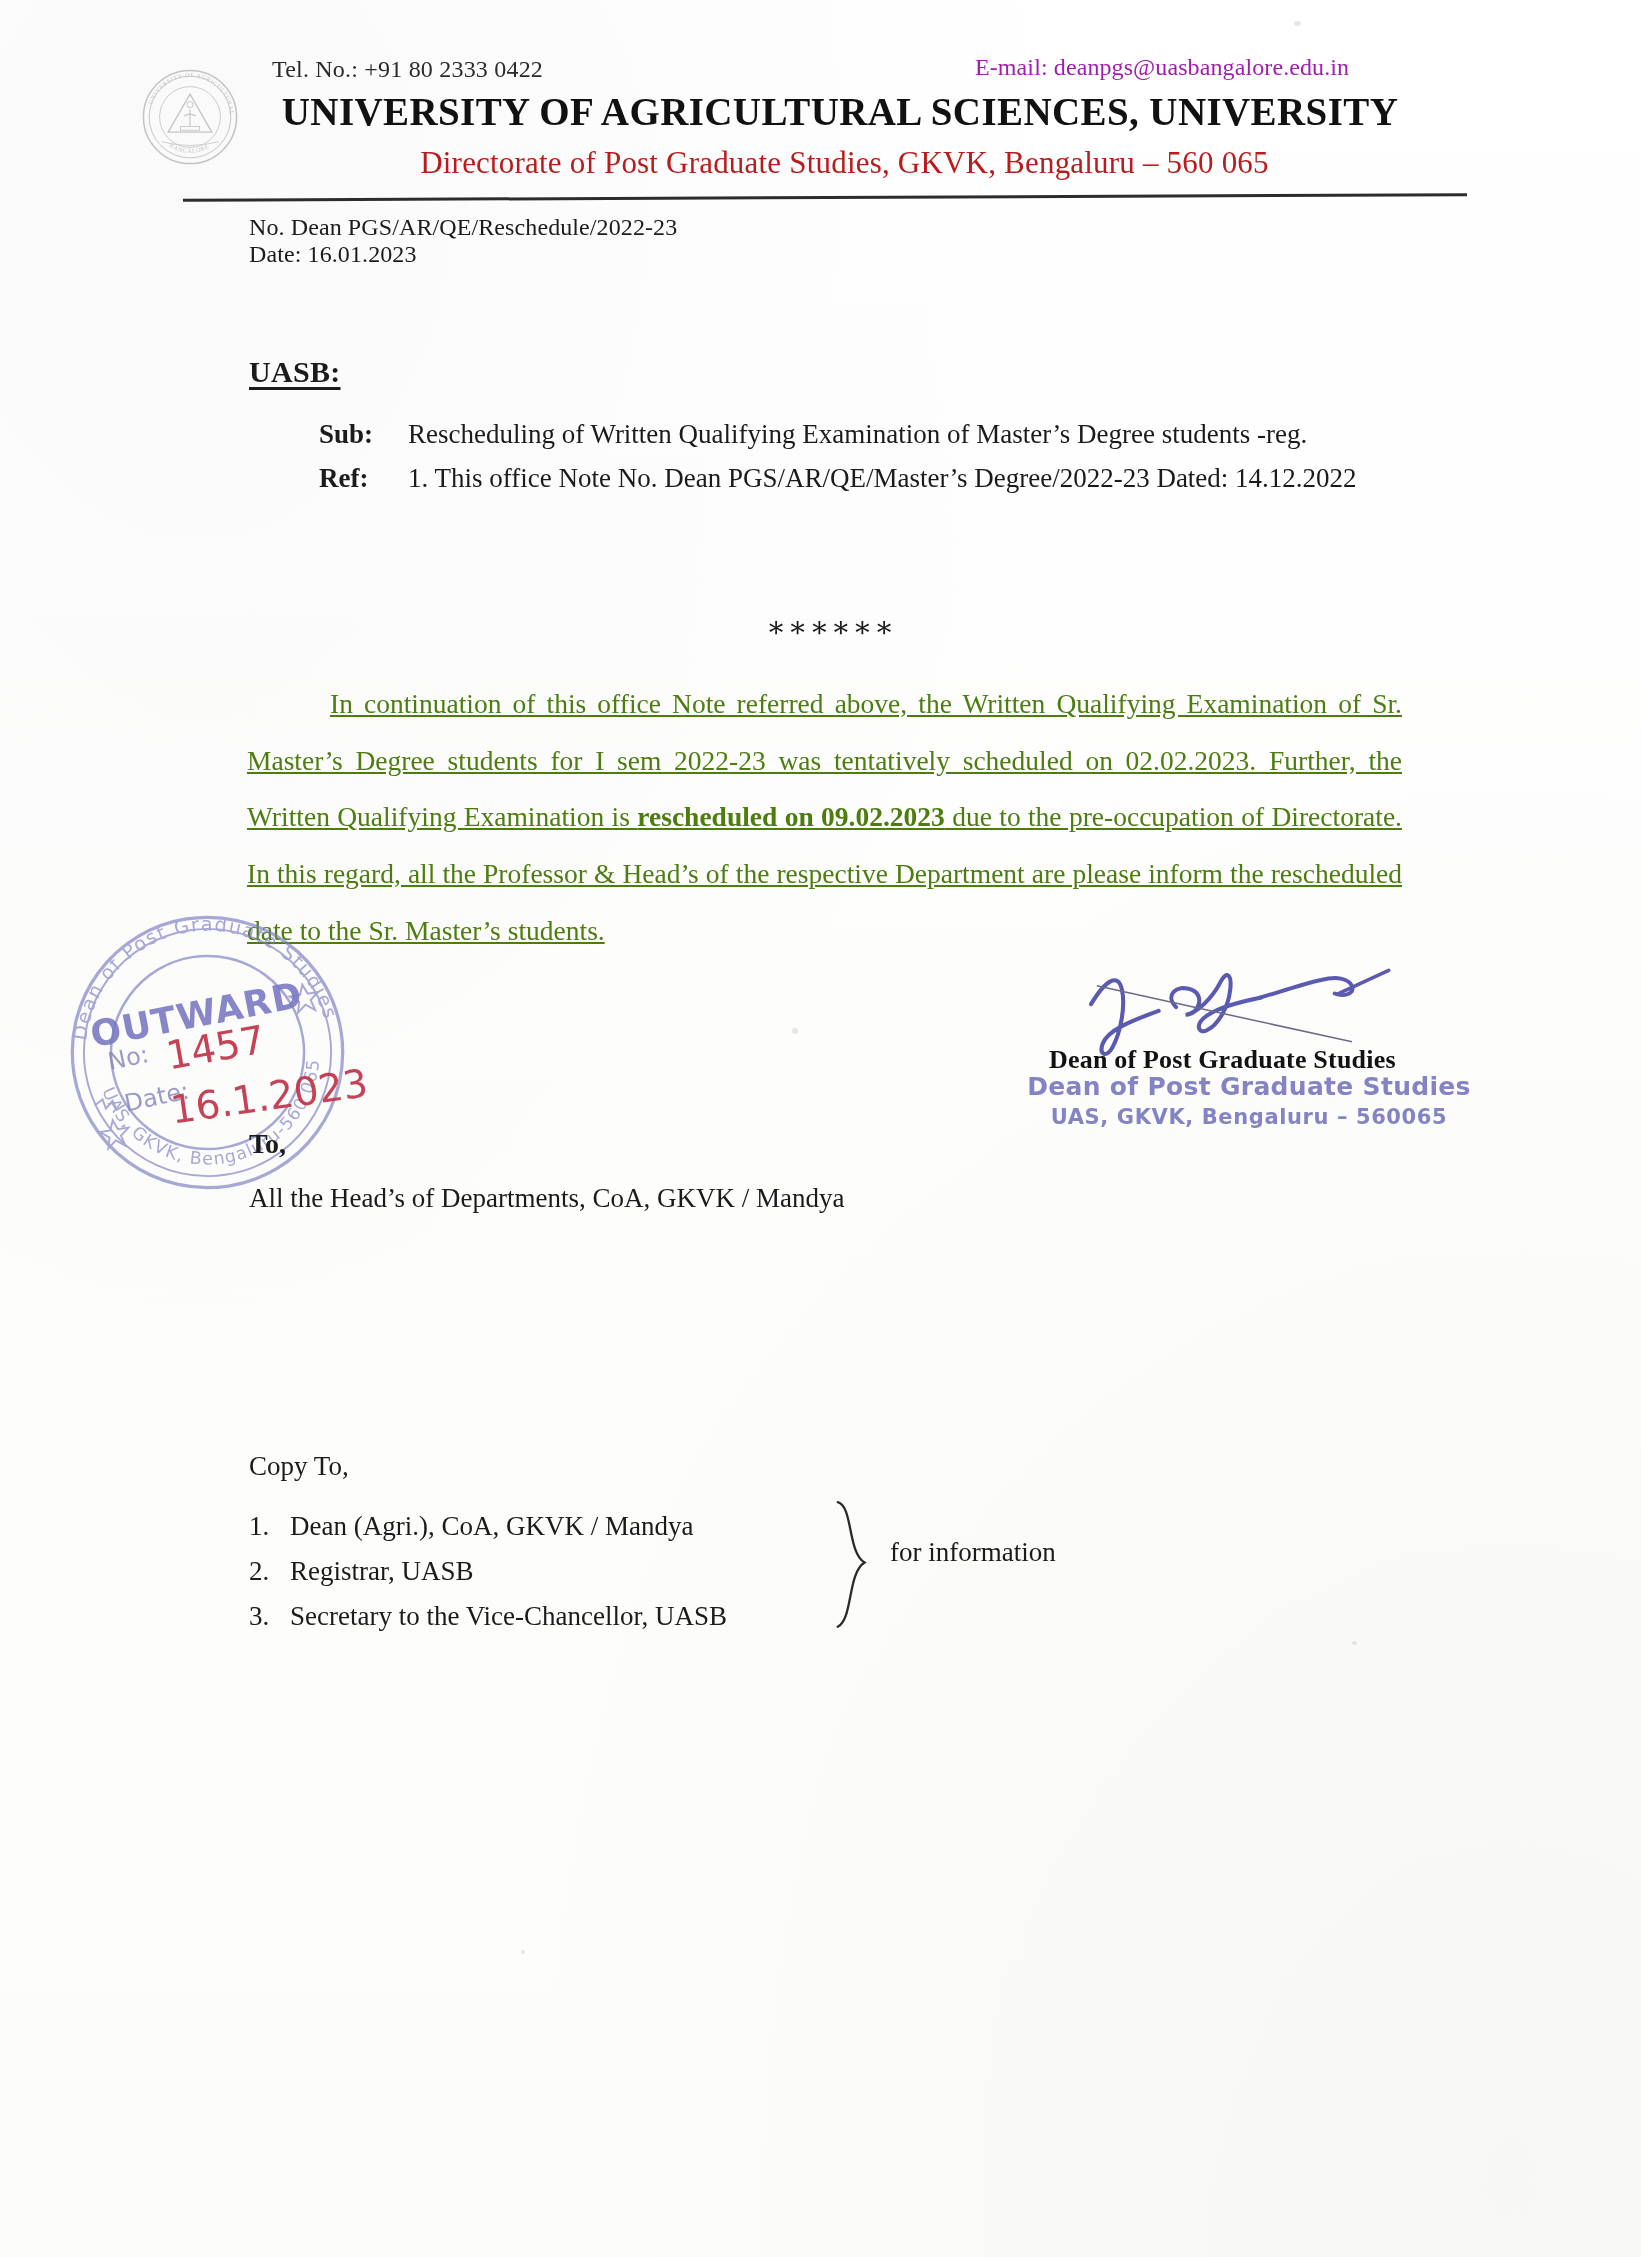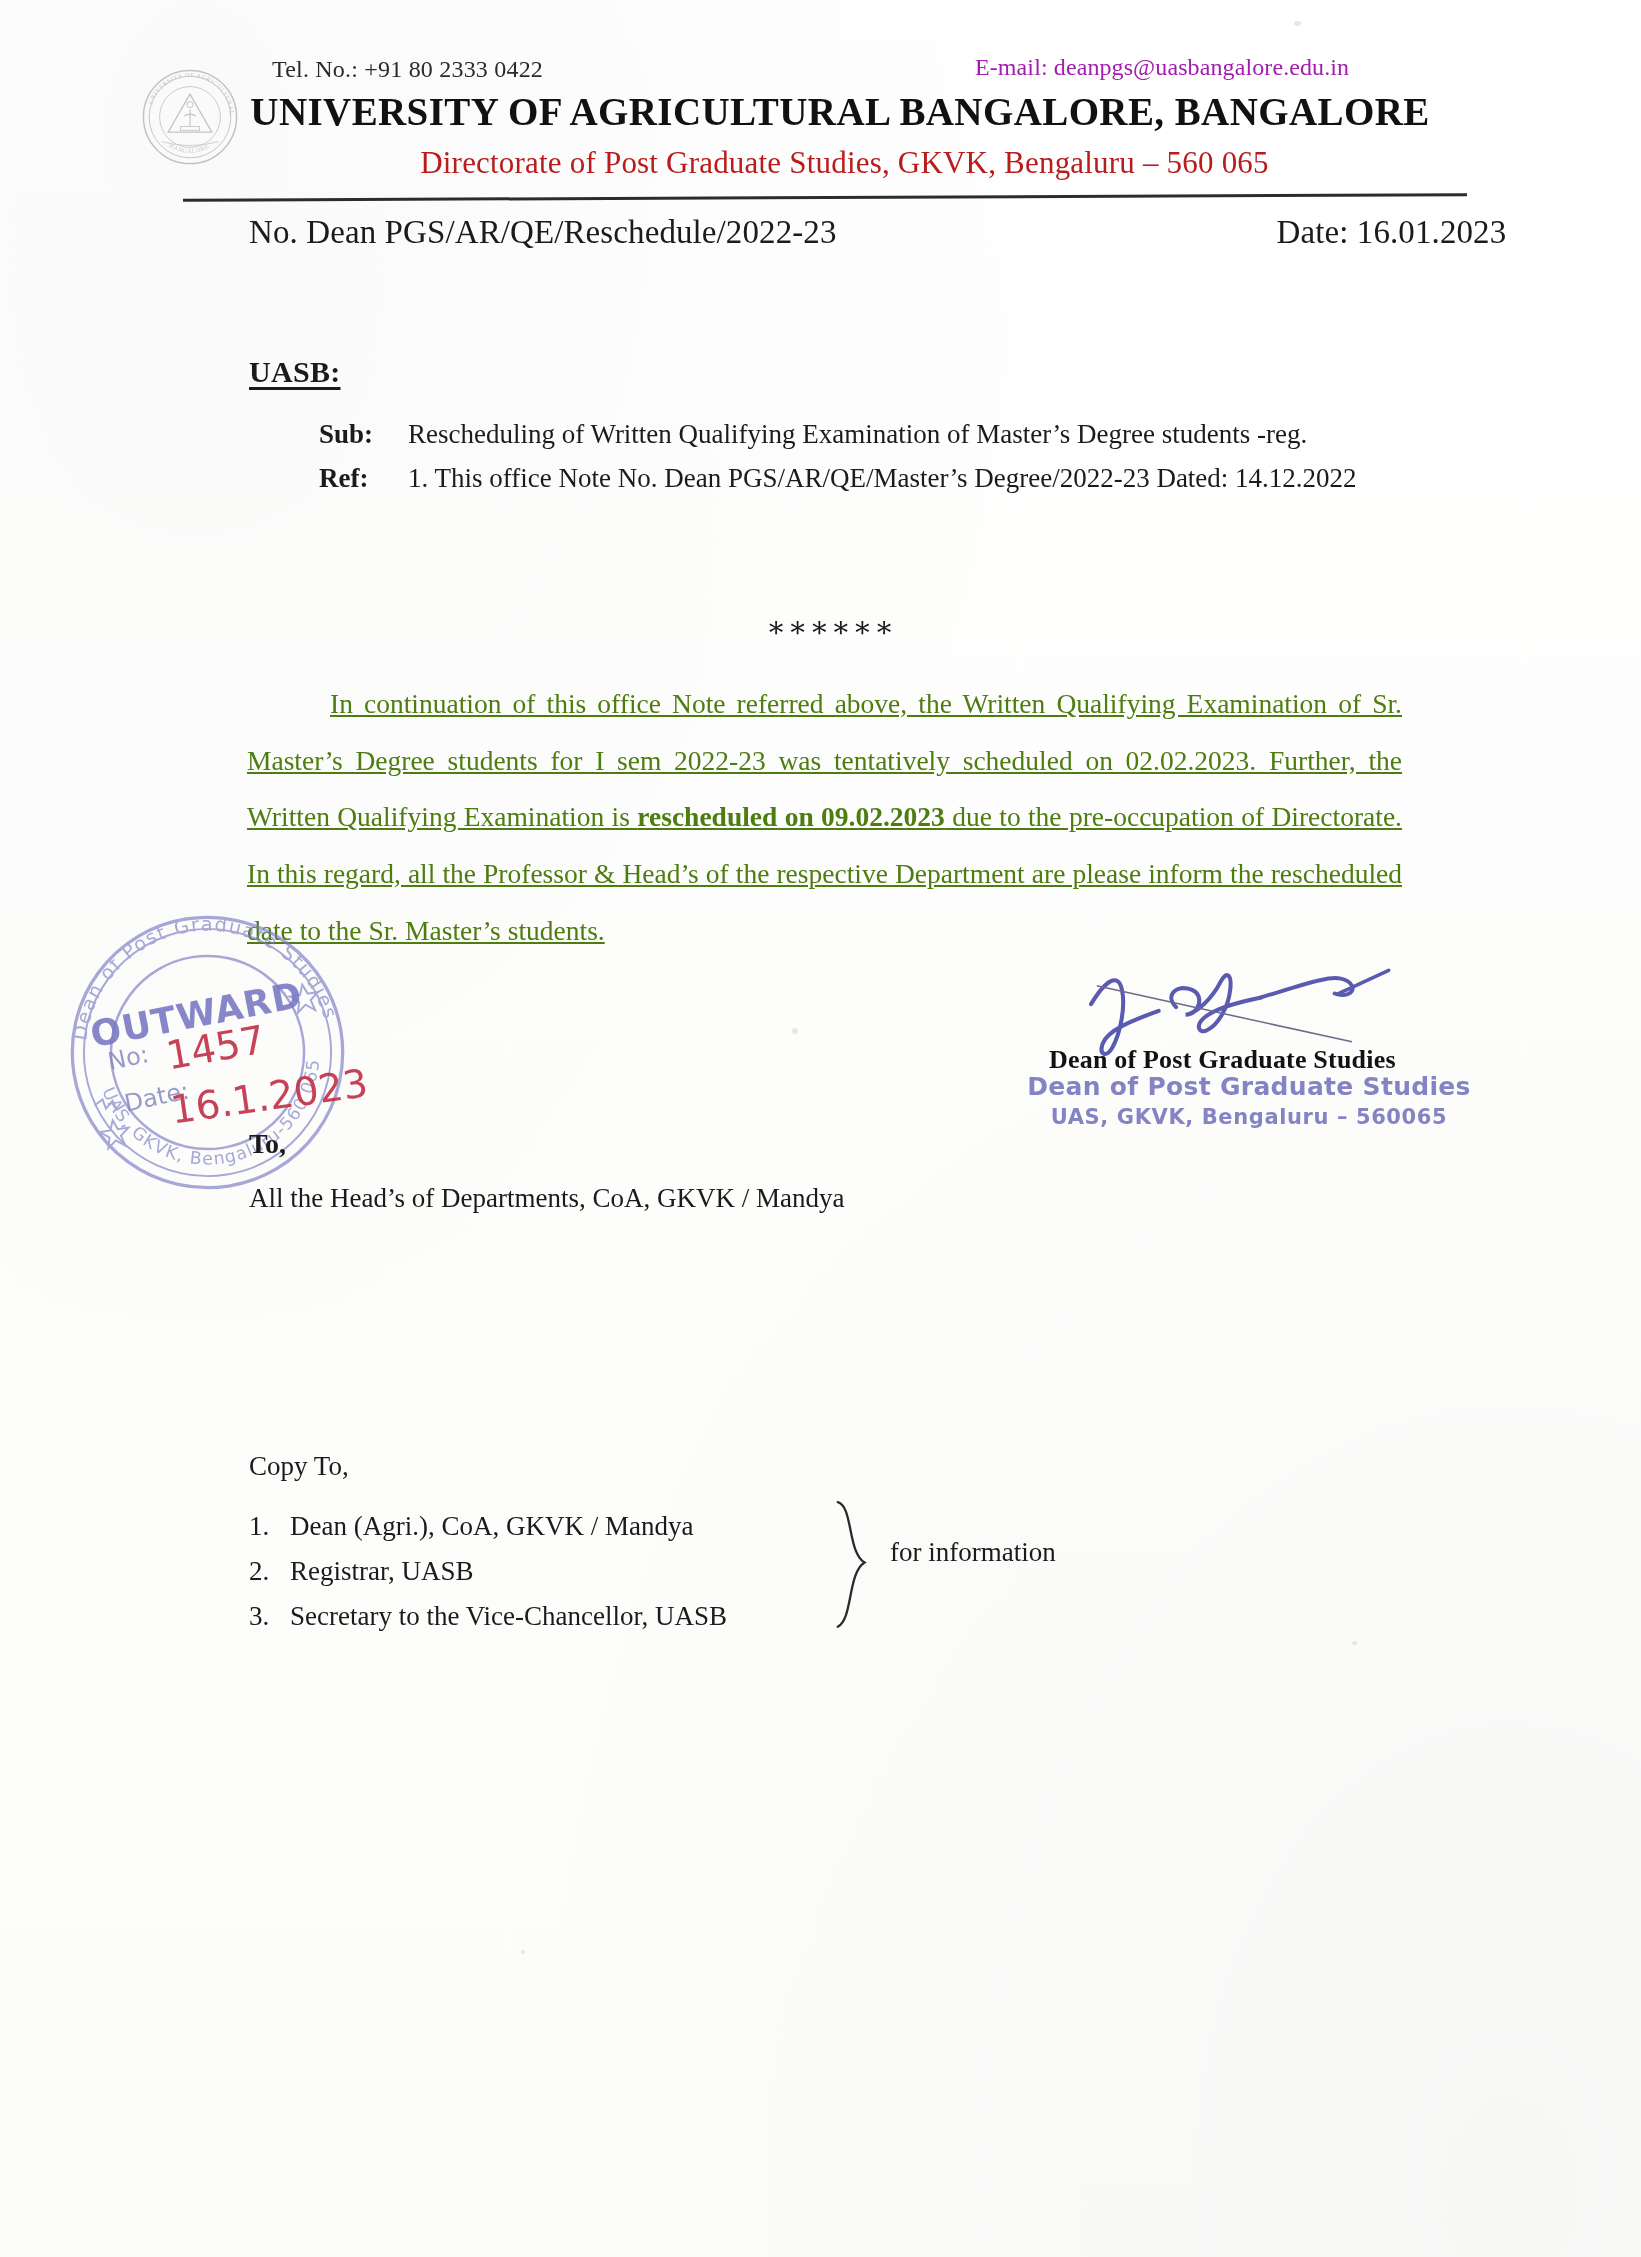--- a/index.html
+++ b/index.html
@@ -92,21 +92,22 @@
 
   
   #refline {
     position: absolute;
     left: 249px;
     right: 127px;
     top: 214px;
     display: flex;
     justify-content: space-between;
     align-items: baseline;
-    font-size: 33px;
+    font-size: 24px;
+    flex-direction: column;
   }
   #refline .ref-no { letter-spacing: 0.1px; }
   #refline .ref-date { letter-spacing: 0.1px; padding-right: 7.7px; }
 
   
   #note-label {
     position: absolute;
     left: 249px;
     top: 355px;
     font-size: 30px;
@@ -332,21 +333,21 @@
       </text>
       <polygon points="60,36 83,76 37,76" fill="none" stroke="#5a5a5a" stroke-width="1.4"></polygon>
       <circle cx="60" cy="47" r="3.2" fill="none" stroke="#5a5a5a" stroke-width="1"></circle>
       <path d="M60,52 L60,70 M54,59 Q60,55 66,59" fill="none" stroke="#5a5a5a" stroke-width="1.2"></path>
       <rect x="50" y="70" width="20" height="4" fill="none" stroke="#5a5a5a" stroke-width="0.9"></rect>
       <path d="M30,86 Q60,94 90,86" fill="none" stroke="#666" stroke-width="0.9"></path>
     </svg>
 
     <div class="lh-tel">Tel.  No.: +91 80 2333 0422</div>
     <div class="lh-email">E-mail: deanpgs@uasbangalore.edu.in</div>
-    <div class="lh-univ">UNIVERSITY OF AGRICULTURAL BANGALORE, BANGALORE</div>
+    <div class="lh-univ">UNIVERSITY OF AGRICULTURAL SCIENCES, UNIVERSITY</div>
     <div class="lh-dte">Directorate of Post Graduate Studies, GKVK, Bengaluru – 560 065</div>
     <div id="lh-rule"></div>
   </div>
 
   <div id="refline">
     <span class="ref-no">No. Dean PGS/AR/QE/Reschedule/2022-23</span>
     <span class="ref-date">Date: 16.01.2023</span>
   </div>
 
   <div id="note-label">UASB:</div>

